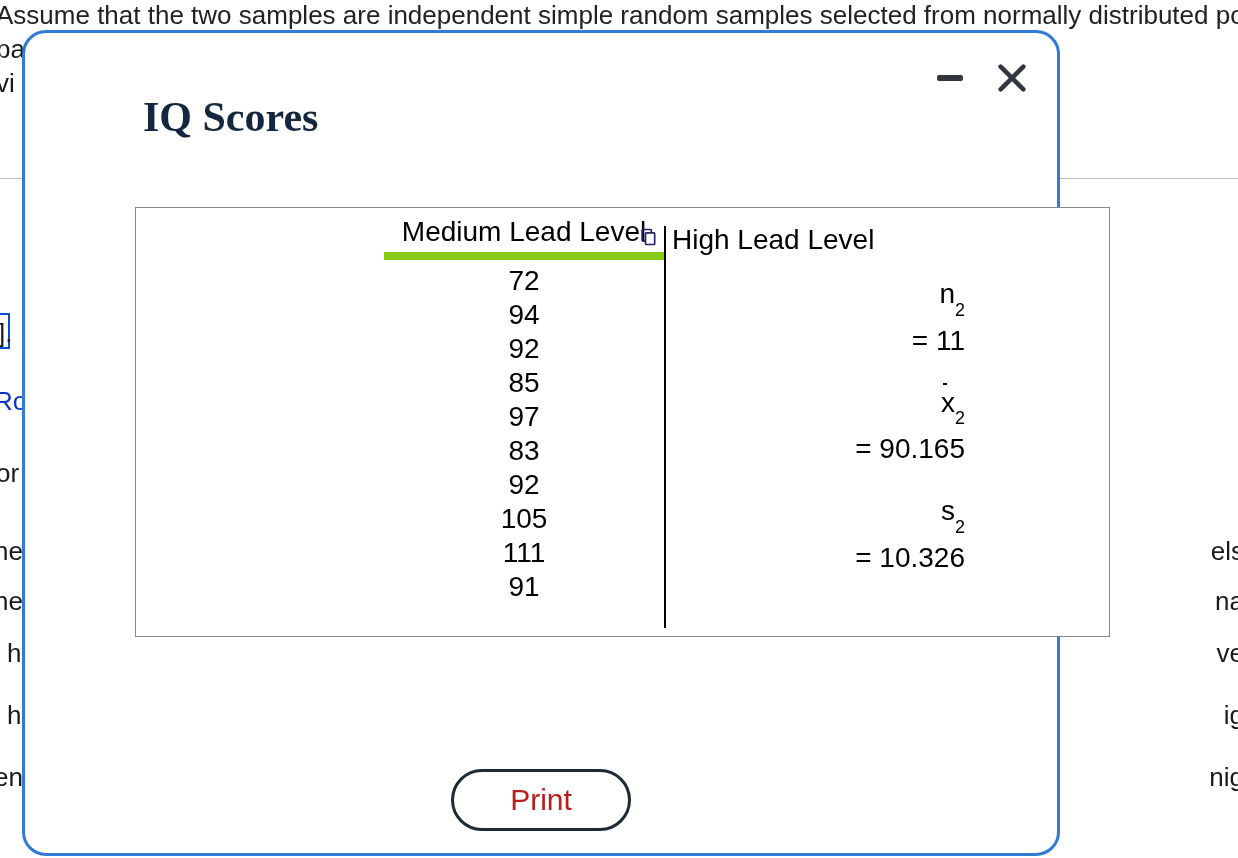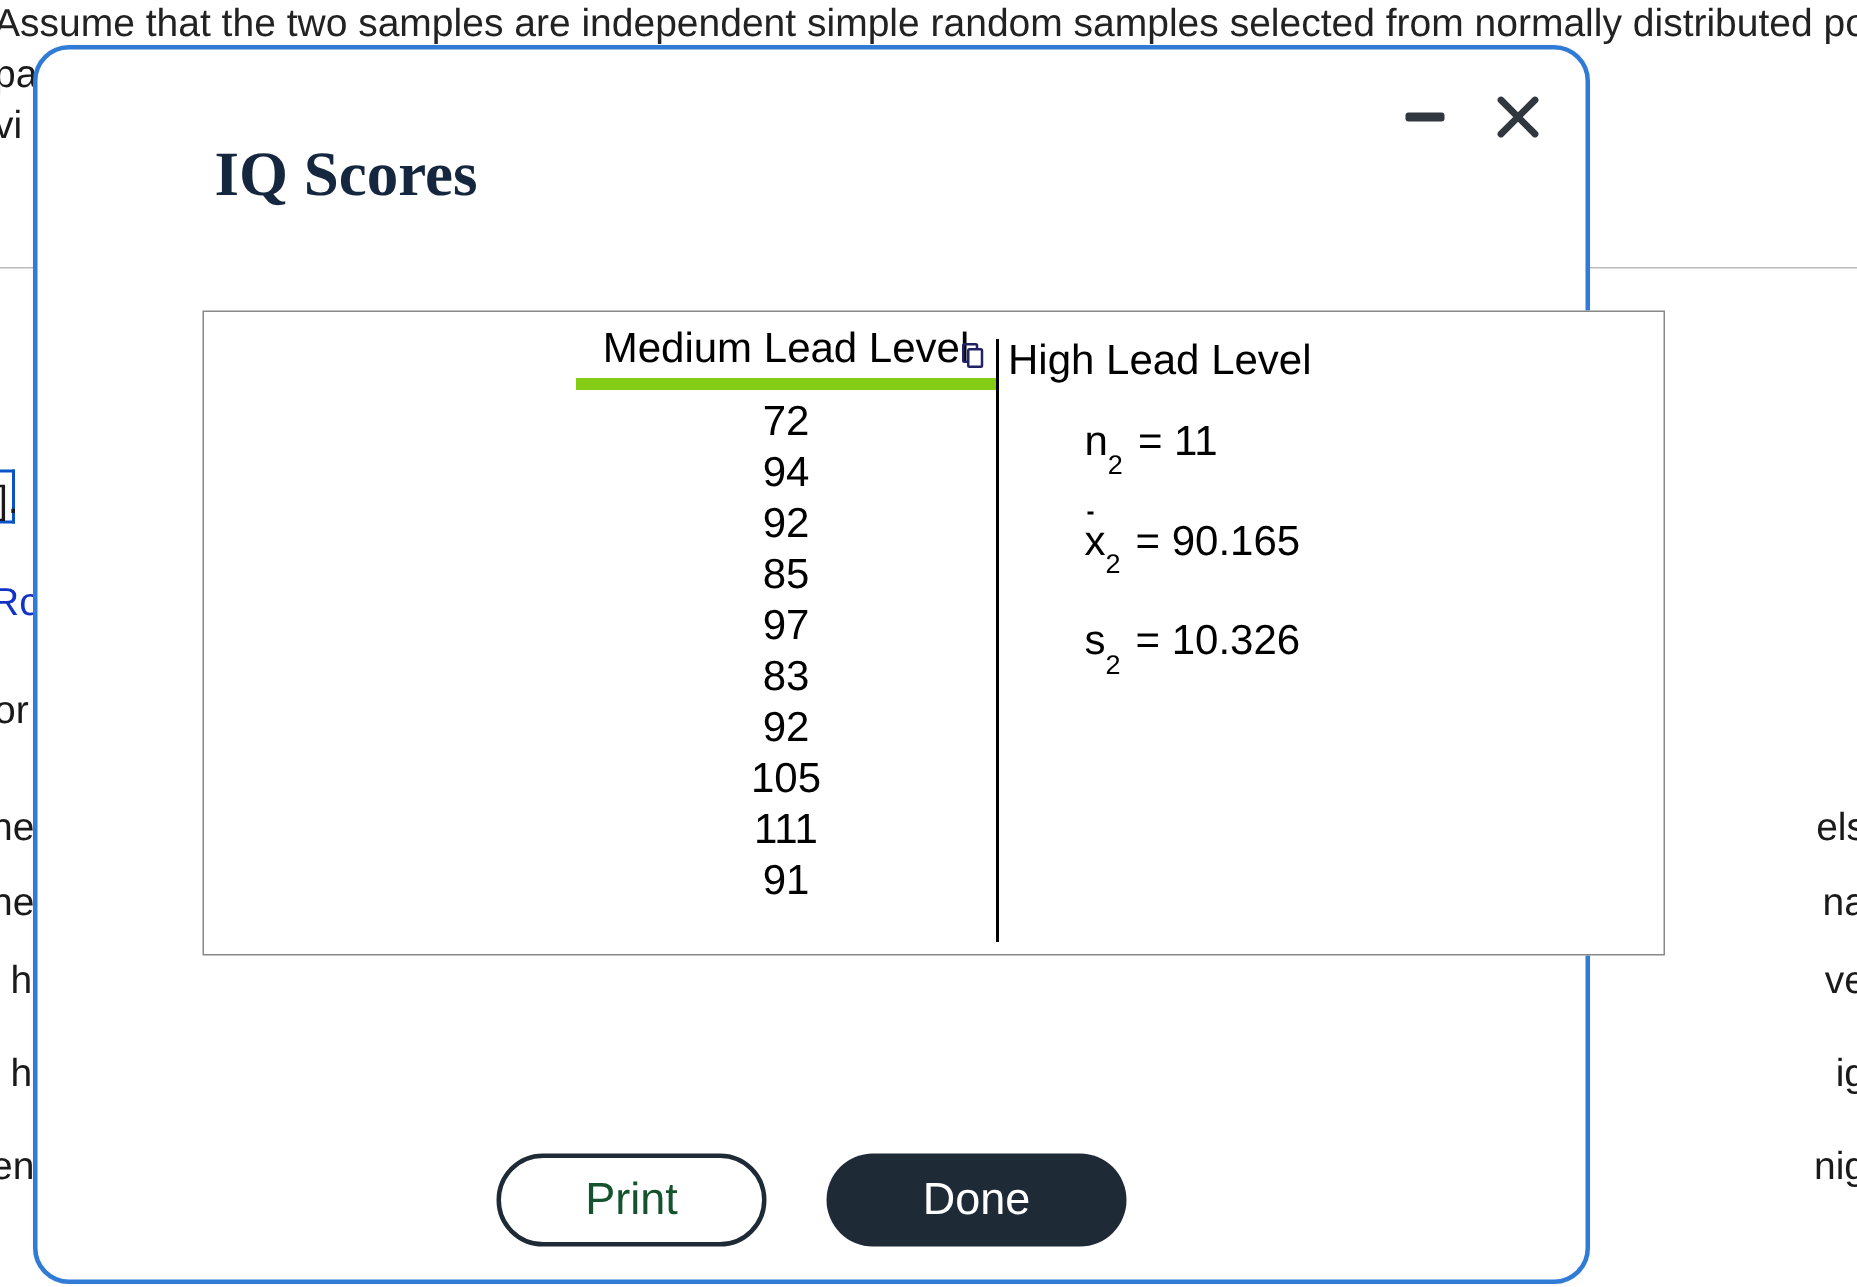--- a/index.html
+++ b/index.html
@@ -160,23 +160,24 @@
   .col-left div { height: 34px; }
   .col-right {
     flex: 0 0 260px;
     padding-left: 18px;
     padding-top: 18px;
     font-size: 28px;
   }
   .stat-row {
     margin-bottom: 30px;
     display: flex;
-    align-items: flex-start;
+    align-items: flex-end;
     gap: 10px;
     white-space: nowrap;
+    flex-direction: column;
   }
   .sub { font-size: 18px; vertical-align: sub; position: relative; top: 6px; }
   .xbar { position: relative; display:inline-block; }
   .xbar::before {
     content: "";
     position: absolute;
     left: 2px;
     right: 8px;
     top: -4px;
     height: 2px;
@@ -199,21 +200,21 @@
     font-size: 30px;
     display: flex;
     align-items: center;
     justify-content: center;
     cursor: pointer;
     user-select: none;
   }
   .btn-outline {
     border: 3px solid #1f2a37;
     background: #fff;
-    color: #14532d;
+    color: #b91c1c;
   }
   .btn-solid {
     background: #1f2a37;
     color: #fff;
     min-width: 200px;
   }
 </style>
 </head>
 <body>
 
@@ -293,16 +294,15 @@
             <span><span>s</span><span class="sub">2</span></span>
             <span>= 10.326</span>
           </div>
         </div>
       </div>
     </div>
   </div>
 
   <div class="modal-actions">
     <div class="btn btn-outline">Print</div>
-    <div class="btn btn-solid">Done</div>
   </div>
 
 </div>
 
 </body></html>

